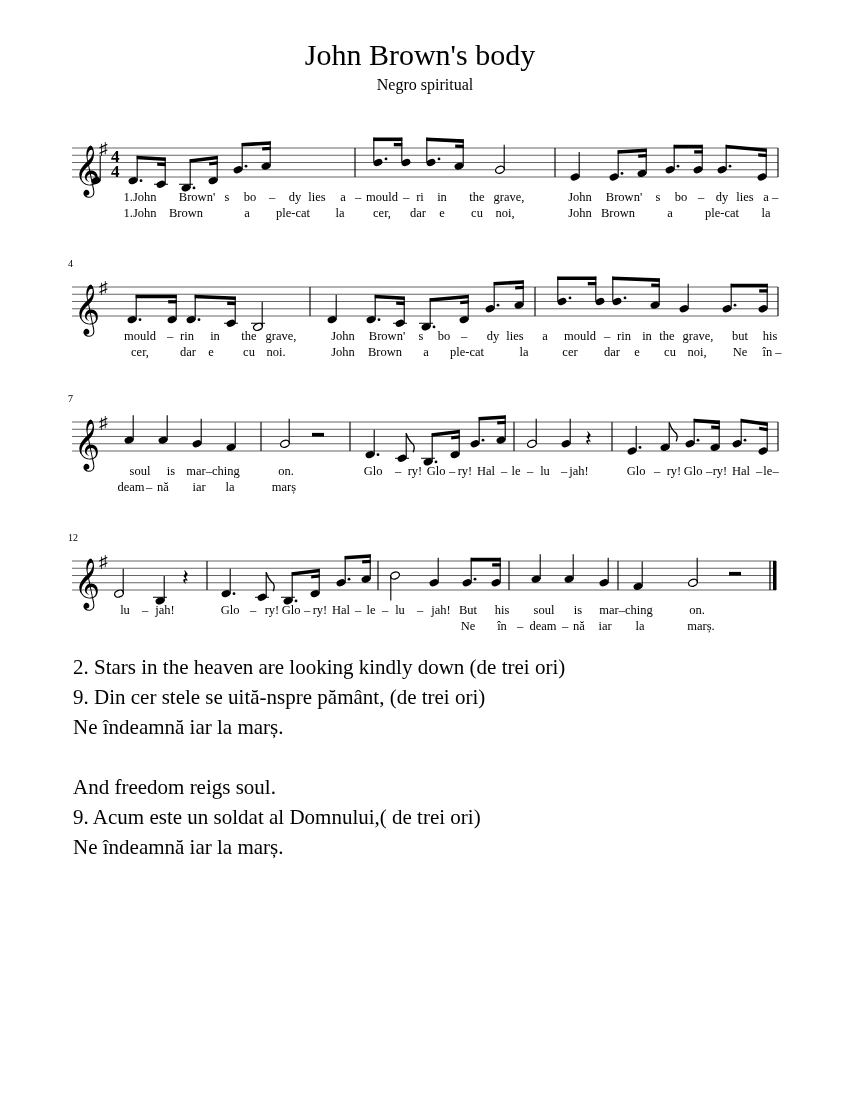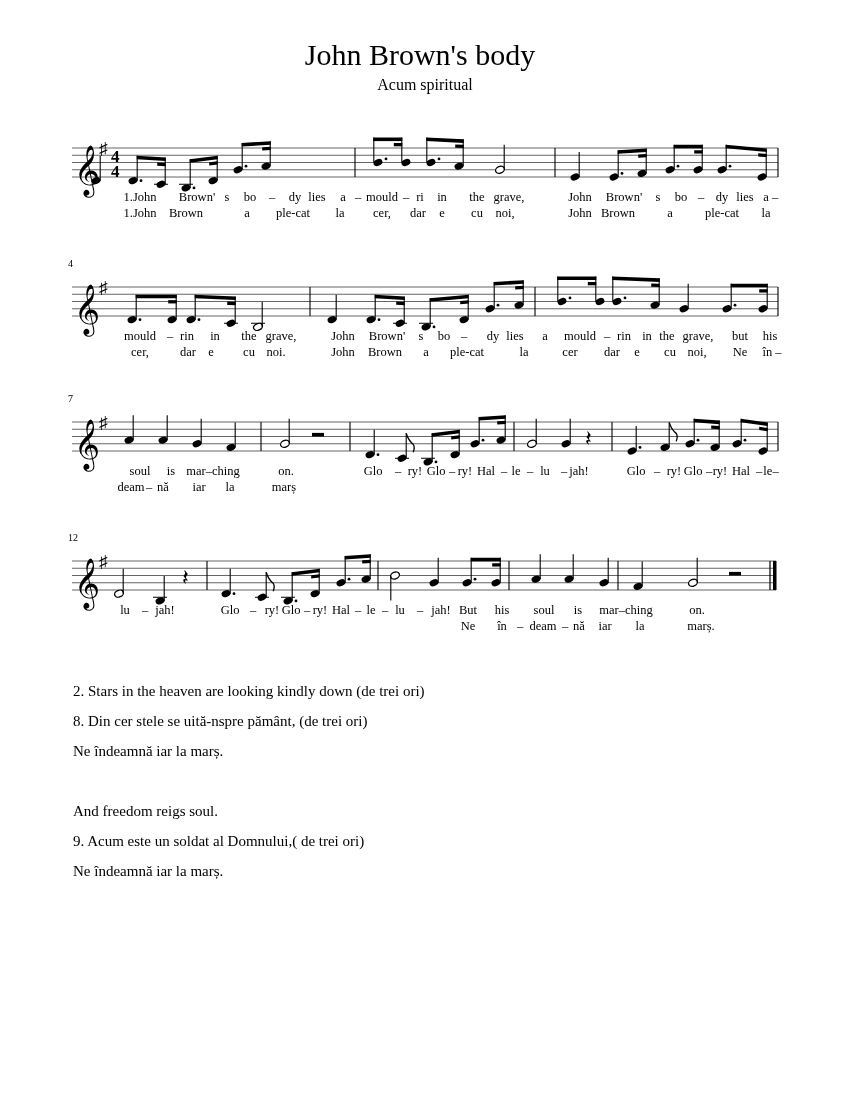--- a/index.html
+++ b/index.html
@@ -1,29 +1,29 @@
 <!DOCTYPE html>
 <html><head>
 <meta charset="utf-8">
 <style>
   html,body{margin:0;padding:0;background:#fff;}
   body{width:850px;height:1100px;position:relative;overflow:hidden;font-family:"Liberation Serif","DejaVu Serif",serif;color:#000;}
   .title{position:absolute;left:0;width:768px;top:38px;text-align:center;font-size:30px;padding-left:36px;}
   .subtitle{position:absolute;left:0;width:850px;top:76px;text-align:center;font-size:16px;}
   #score{position:absolute;left:0;top:0;}
-  .verses{position:absolute;left:73px;top:676px;font-size:15px;line-height:30px;}
+  .verses{position:absolute;left:73px;top:652px;font-size:21px;line-height:30px;}
   .verse{margin-bottom:30px;}
   .verse div{white-space:nowrap;}
   svg text{font-family:"Liberation Serif","DejaVu Serif",serif;}
 </style>
 </head>
 <body>
 
 <div class="title">John Brown's body</div>
-<div class="subtitle">Acum spiritual</div>
+<div class="subtitle">Negro spiritual</div>
 
 <svg id="score" width="850" height="650" xmlns="http://www.w3.org/2000/svg">
     <g>
       <line x1="72" x2="778" y1="148" y2="148" stroke="#555" stroke-width="0.9"></line>
       <line x1="72" x2="778" y1="155.25" y2="155.25" stroke="#555" stroke-width="0.9"></line>
       <line x1="72" x2="778" y1="162.5" y2="162.5" stroke="#555" stroke-width="0.9"></line>
       <line x1="72" x2="778" y1="169.75" y2="169.75" stroke="#555" stroke-width="0.9"></line>
       <line x1="72" x2="778" y1="177" y2="177" stroke="#555" stroke-width="0.9"></line>
       <text x="74" y="185" font-size="44">𝄞</text>
       <text x="99" y="154" font-size="17">♯</text>
@@ -454,21 +454,21 @@
       <text x="579" y="630" font-size="12.5" text-anchor="middle">nă</text>
       <text x="605" y="630" font-size="12.5" text-anchor="middle">iar</text>
       <text x="640" y="630" font-size="12.5" text-anchor="middle">la</text>
       <text x="701" y="630" font-size="12.5" text-anchor="middle">marș.</text>
     </g>
   </svg>
 
 <div class="verses">
   <div class="verse">
     <div>2. Stars in the heaven are looking kindly down (de trei ori)</div>
-    <div>8. Din cer stele se uită-nspre pământ, (de trei ori)</div>
+    <div>9. Din cer stele se uită-nspre pământ, (de trei ori)</div>
     <div>Ne îndeamnă iar la marș.</div>
   </div>
   <div class="verse">
     <div>And freedom reigs soul.</div>
     <div>9. Acum este un soldat al Domnului,( de trei ori)</div>
     <div>Ne îndeamnă iar la marș.</div>
   </div>
 </div>
 
 </body></html>

